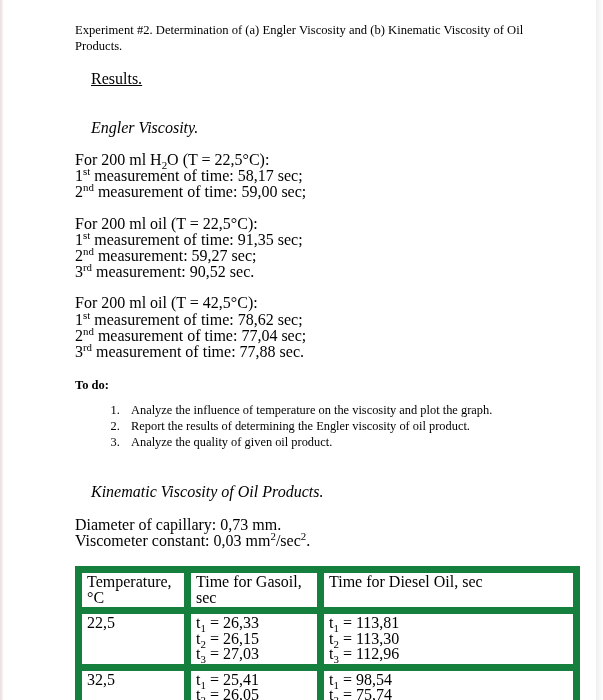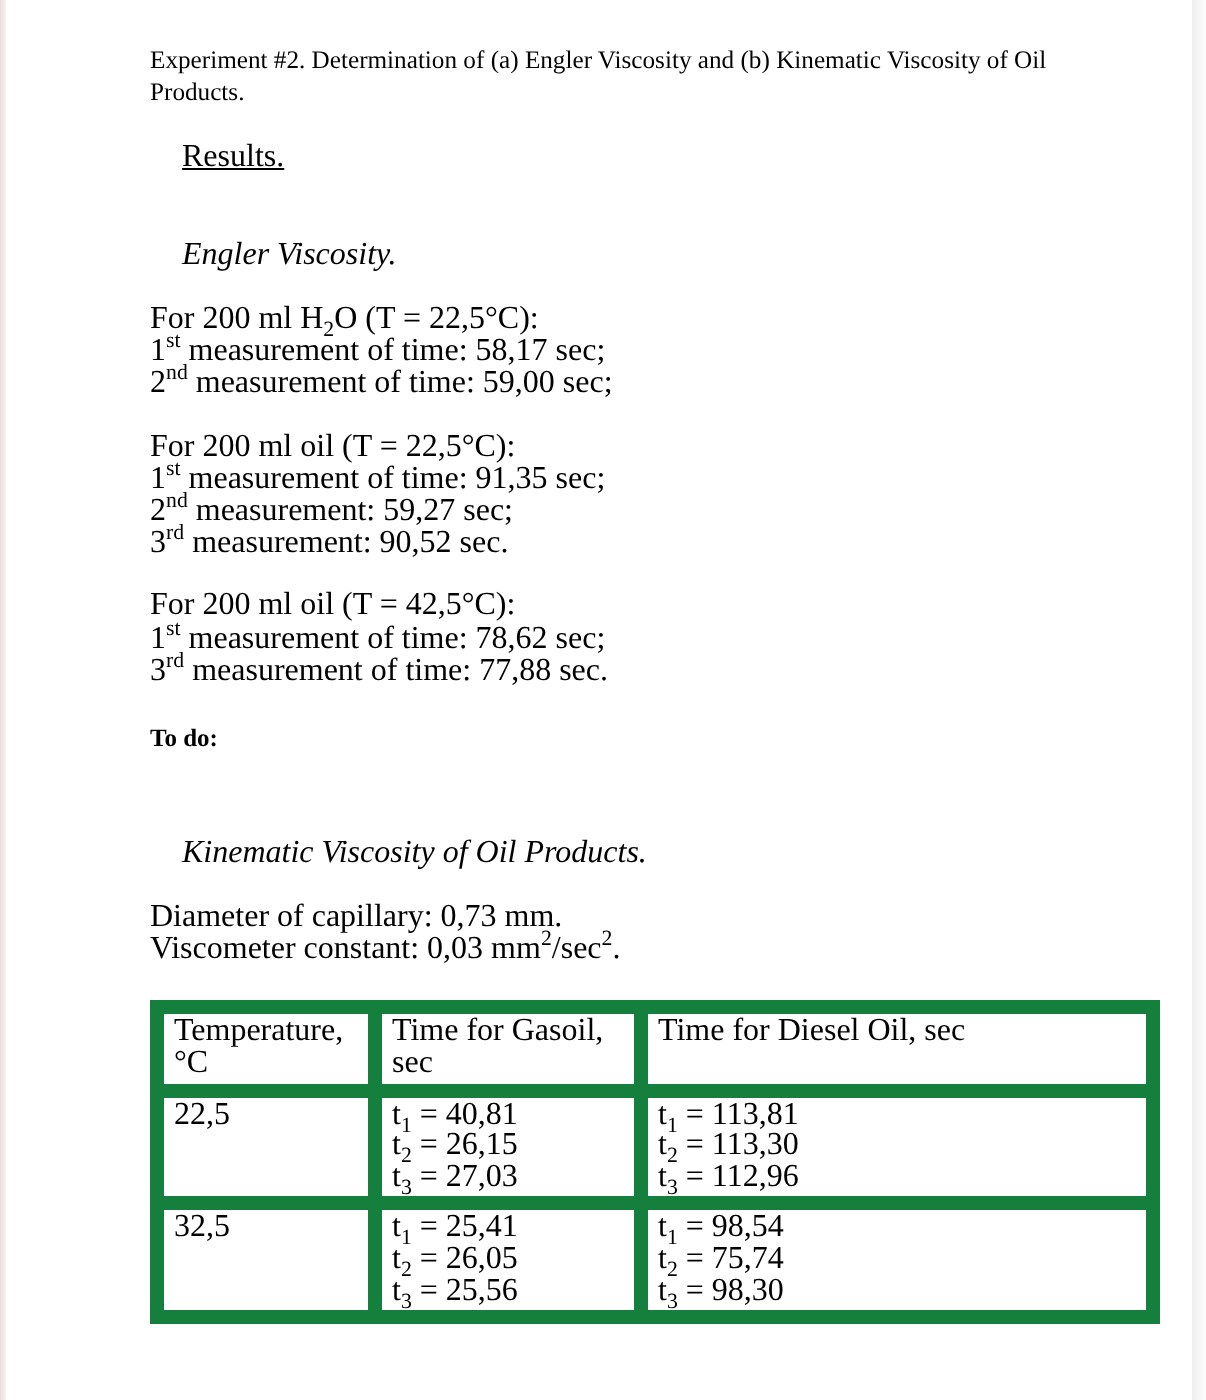--- a/index.html
+++ b/index.html
@@ -133,30 +133,36 @@
       <div class="line"><span>1</span><sup>st</sup><span> measurement of time: 91,35 sec;</span></div>
       <div class="line"><span>2</span><sup>nd</sup><span> measurement: 59,27 sec;</span></div>
       <div class="line"><span>3</span><sup>rd</sup><span> measurement: 90,52 sec.</span></div>
     </div>
 
     <div class="spacer-md"></div>
 
     <div>
       <div class="line"><span>For 200 ml oil (T = 42,5°C):</span><sub></sub><span></span></div>
       <div class="line"><span>1</span><sup>st</sup><span> measurement of time: 78,62 sec;</span></div>
+      <div class="line"><span>2</span><sup>nd</sup><span> measurement of time: 77,04 sec;</span></div>
       <div class="line"><span>3</span><sup>rd</sup><span> measurement of time: 77,88 sec.</span></div>
     </div>
   </div>
 
   <div class="spacer-lg"></div>
 
   <div class="todo-head">To do:</div>
 
   <div class="spacer-sm"></div>
 
+  <ol class="todo">
+    <li>Analyze the influence of temperature on the viscosity and plot the graph.</li>
+    <li>Report the results of determining the Engler viscosity of oil product.</li>
+    <li>Analyze the quality of given oil product.</li>
+  </ol>
 
   <div class="spacer-lg"></div>
 
   <div class="line">
     <span class="italic-underline">Kinematic Viscosity of Oil Products.</span>
   </div>
   <div class="line">Diameter of capillary: 0,73 mm.</div>
   <div class="line"><span>Viscometer constant: 0,03 mm</span><sup>2</sup><span>/sec</span><sup>2</sup><span>.</span></div>
 
   <div class="spacer-lg"></div>
@@ -166,21 +172,21 @@
       <tr>
         <th class="col-temp">Temperature, °C</th>
         <th class="col-gas">Time for Gasoil, sec</th>
         <th class="col-dies">Time for Diesel Oil, sec</th>
       </tr>
     </thead>
     <tbody>
       <tr>
         <td>22,5</td>
         <td class="meas">
-          <div><span>t</span><sub>1</sub><span> = </span><span>40,81</span></div>
+          <div><span>t</span><sub>1</sub><span> = </span><span>26,33</span></div>
           <div><span>t</span><sub>2</sub><span> = </span><span>26,15</span></div>
           <div><span>t</span><sub>3</sub><span> = </span><span>27,03</span></div>
         </td>
         <td class="meas">
           <div><span>t</span><sub>1</sub><span> = </span><span>113,81</span></div>
           <div><span>t</span><sub>2</sub><span> = </span><span>113,30</span></div>
           <div><span>t</span><sub>3</sub><span> = </span><span>112,96</span></div>
         </td>
       </tr>
       <tr>

